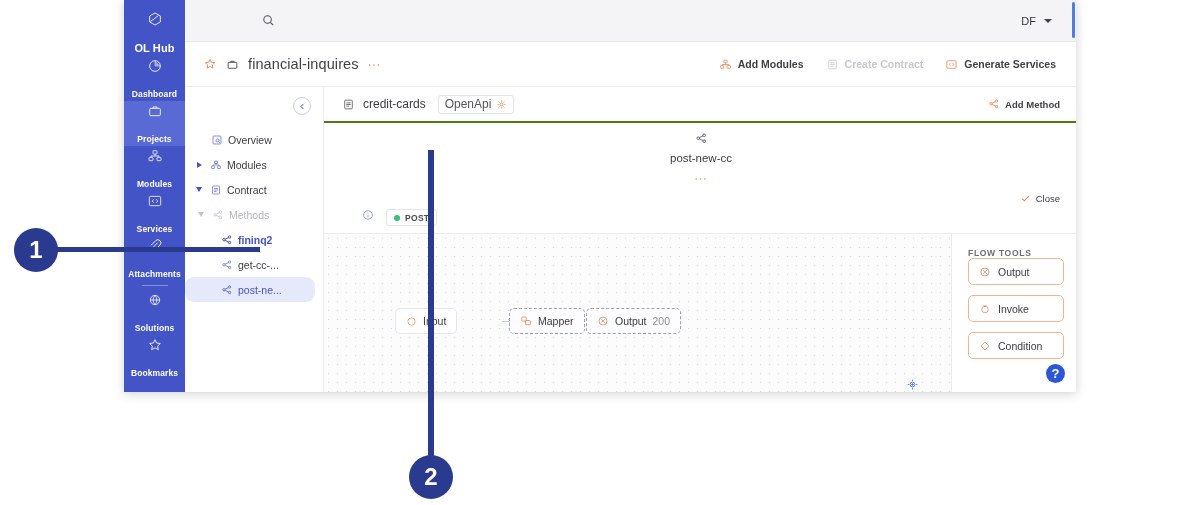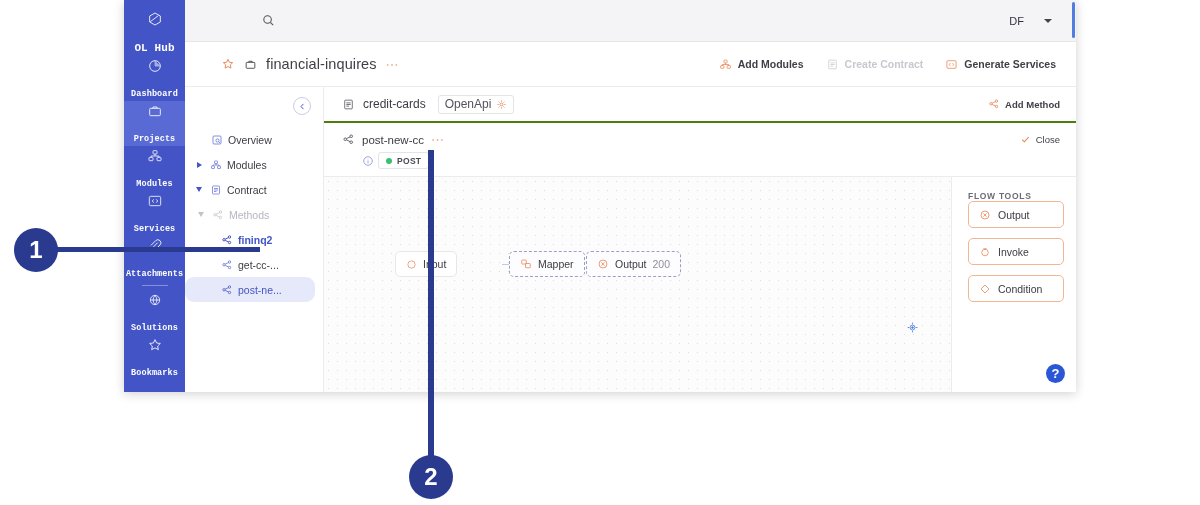--- a/index.html
+++ b/index.html
@@ -21,21 +21,21 @@
 
   
   .rail {
     width: 61px; background: #4355c6; flex: 0 0 61px;
     display: flex; flex-direction: column; align-items: center;
     padding-top: 8px; position: relative;
   }
   .rail-item {
     width: 61px; height: 45px; display: flex; flex-direction: column;
     align-items: center; justify-content: center; gap: 16px;
-    color: #ffffff; cursor: pointer; font-family: Liberation Mono, monospace;
+    color: #ffffff; cursor: pointer;
   }
   .rail-item.logo { height: 48px; }
   .rail-item.active { background: #5a6ad4; }
   .rail-icon { width: 16px; height: 16px; display: block; opacity: .92; }
   .rail-label {
     font-size: 8.5px; font-weight: bold; letter-spacing: .1px;
     color: #fff; white-space: nowrap; line-height: 1;
   }
   .rail-item.logo .rail-label { font-size: 11px; }
   .rail-divider { width: 26px; height: 1px; background: rgba(255,255,255,.35); margin: 4px 0; }
@@ -43,30 +43,30 @@
   
   .app-body { flex: 1; display: flex; flex-direction: column; min-width: 0; }
 
   .topbar {
     height: 42px; background: #f4f4f7; border-bottom: 1px solid #e6e6ec;
     display: flex; align-items: center; padding: 0 16px; flex: 0 0 42px;
   }
   .search-btn { margin-left: 60px; cursor: pointer; display: flex; }
   .topbar-spacer { flex: 1; }
   .user-menu {
-    display: flex; align-items: center; gap: 20px; font-size: 11px;
+    display: flex; align-items: center; gap: 8px; font-size: 11px;
     color: #33333d; cursor: pointer; margin-right: 8px;
   }
   .caret { width: 0; height: 0; border-left: 4px solid transparent;
            border-right: 4px solid transparent; border-top: 4px solid #44444e; }
 
   
   .crumbbar {
     height: 45px; background: #fff; border-bottom: 1px solid #ececed;
-    display: flex; padding: 0 20px 0 36px; flex: 0 0 45px;
+    display: flex; padding: 0 20px 0 18px; flex: 0 0 45px;
   }
   .crumb-left { display: flex; align-items: center; gap: 9px; }
   .crumb-title { font-size: 14.5px; color: #3f3f46; letter-spacing: .1px; }
   .dots { color: #e8a07a; font-size: 13px; letter-spacing: 1px; cursor: pointer; }
   .crumb-actions { margin-left: auto; display: flex; align-items: center; gap: 22px; }
   .action {
     display: flex; align-items: center; gap: 6px; font-size: 10.5px;
     font-weight: bold; color: #3f3f46; cursor: pointer; white-space: nowrap;
   }
   .action.disabled { color: #c8c8cf; cursor: default; }
@@ -111,27 +111,27 @@
     margin-left: 12px; border: 1px solid #e3e3ea; border-radius: 3px;
     height: 19px; display: flex; align-items: center; gap: 5px;
     padding: 0 6px; font-size: 12px; color: #54545e; cursor: pointer;
   }
   .right-link {
     margin-left: auto; display: flex; align-items: center; gap: 5px;
     font-size: 9.5px; font-weight: bold; color: #3f3f46; cursor: pointer;
   }
 
   .method-row { padding: 9px 16px 7px 18px; border-bottom: 1px solid #ececf0; }
-  .method-top { display: flex; align-items: center; gap: 7px; }
+  .method-top { display: flex; align-items: center; gap: 7px; flex-direction: column; }
   .method-name { font-size: 11.5px; color: #3b3b43; }
   .close-link {
     margin-left: auto; display: flex; align-items: center; gap: 5px;
     font-size: 9.5px; color: #3f3f46; cursor: pointer;
   }
-  .method-sub { display: flex; align-items: center; gap: 4px; margin: 5px 0 0 20px; }
+  .method-sub { display: flex; gap: 12px; margin: 5px 0 0 20px; }
   .verb-pill {
     border: 1px solid #e3e3ea; border-radius: 3px; height: 17px;
     display: flex; align-items: center; gap: 5px; padding: 0 7px;
   }
   .dot { width: 6px; height: 6px; border-radius: 50%; background: #38c172; }
   .verb-txt { font-size: 8.5px; font-weight: bold; color: #4a4a54; letter-spacing: .3px; }
 
   
   .canvas-wrap { flex: 1; display: flex; min-height: 0; }
   .canvas {

